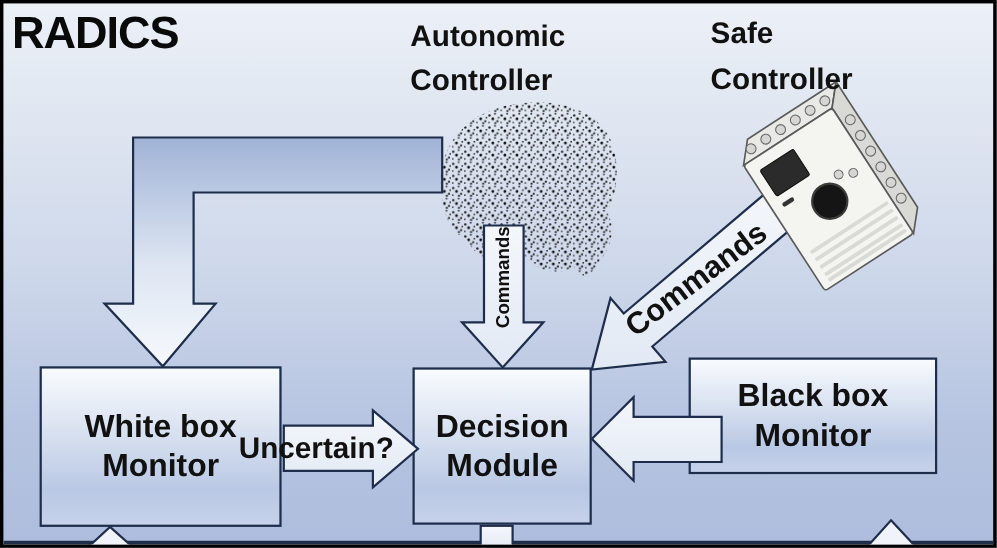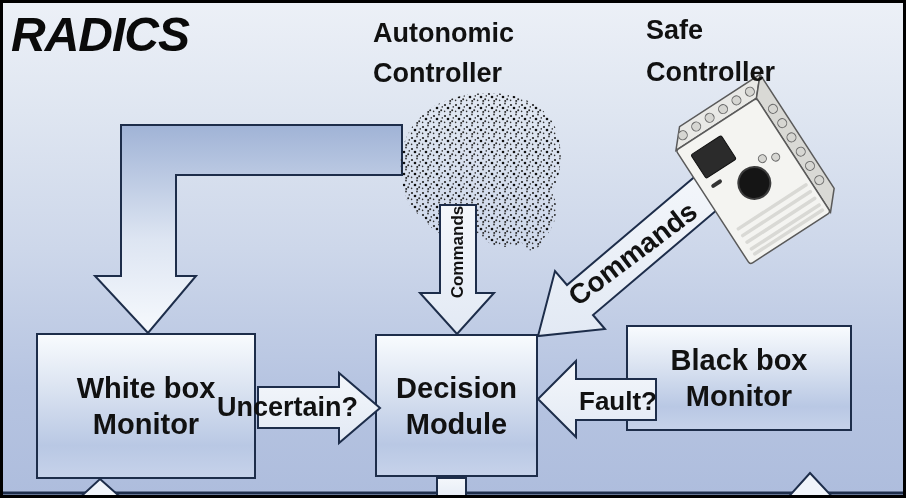--- a/index.html
+++ b/index.html
@@ -16,21 +16,21 @@
   .layer{position:absolute;left:0;top:0;width:906px;height:498px;}
   .node{
     position:absolute;
     box-sizing:border-box;
     border:2px solid #1d2d4a;
     background:linear-gradient(180deg,#f8fbfe 0%,#dde5f2 35%,#b9c8e4 78%,#c6d2ea 100%);
     display:flex;flex-direction:column;align-items:center;justify-content:center;
     font-size:29px;font-weight:600;line-height:36px;text-align:center;
   }
   .lbl{position:absolute;font-weight:600;}
-  .title{left:8px;top:4px;font-size:48px;font-weight:800;letter-spacing:-1px;color:#0a0a0a;font-style:italic;}
+  .title{left:8px;top:4px;font-size:41px;font-weight:800;letter-spacing:-1px;color:#0a0a0a;}
   .ctr-2line{font-size:27px;}
   .autonomic{left:370px;top:10px;width:220px;line-height:40px;}
   .safe{left:643px;top:6px;width:220px;line-height:42px;}
   .ctrl-state{left:118px;top:122px;width:282px;height:50px;
     display:flex;align-items:center;justify-content:center;font-size:27px;}
   .cmd-vert{left:375px;top:232px;width:160px;height:34px;
     display:flex;align-items:center;justify-content:center;
     font-size:17px;font-weight:700;transform:rotate(-90deg);}
   .cmd-diag{left:538px;top:229px;width:184px;height:44px;
     display:flex;align-items:center;justify-content:center;
@@ -143,14 +143,13 @@
     <div>Controller</div>
   </div>
 
 
   <div class="lbl cmd-vert">Commands</div>
 
   <div class="lbl cmd-diag">Commands</div>
 
   <div class="lbl uncertain">Uncertain?</div>
 
-  <div class="lbl fault">Fault?</div>
 </div>
 
 </body></html>

